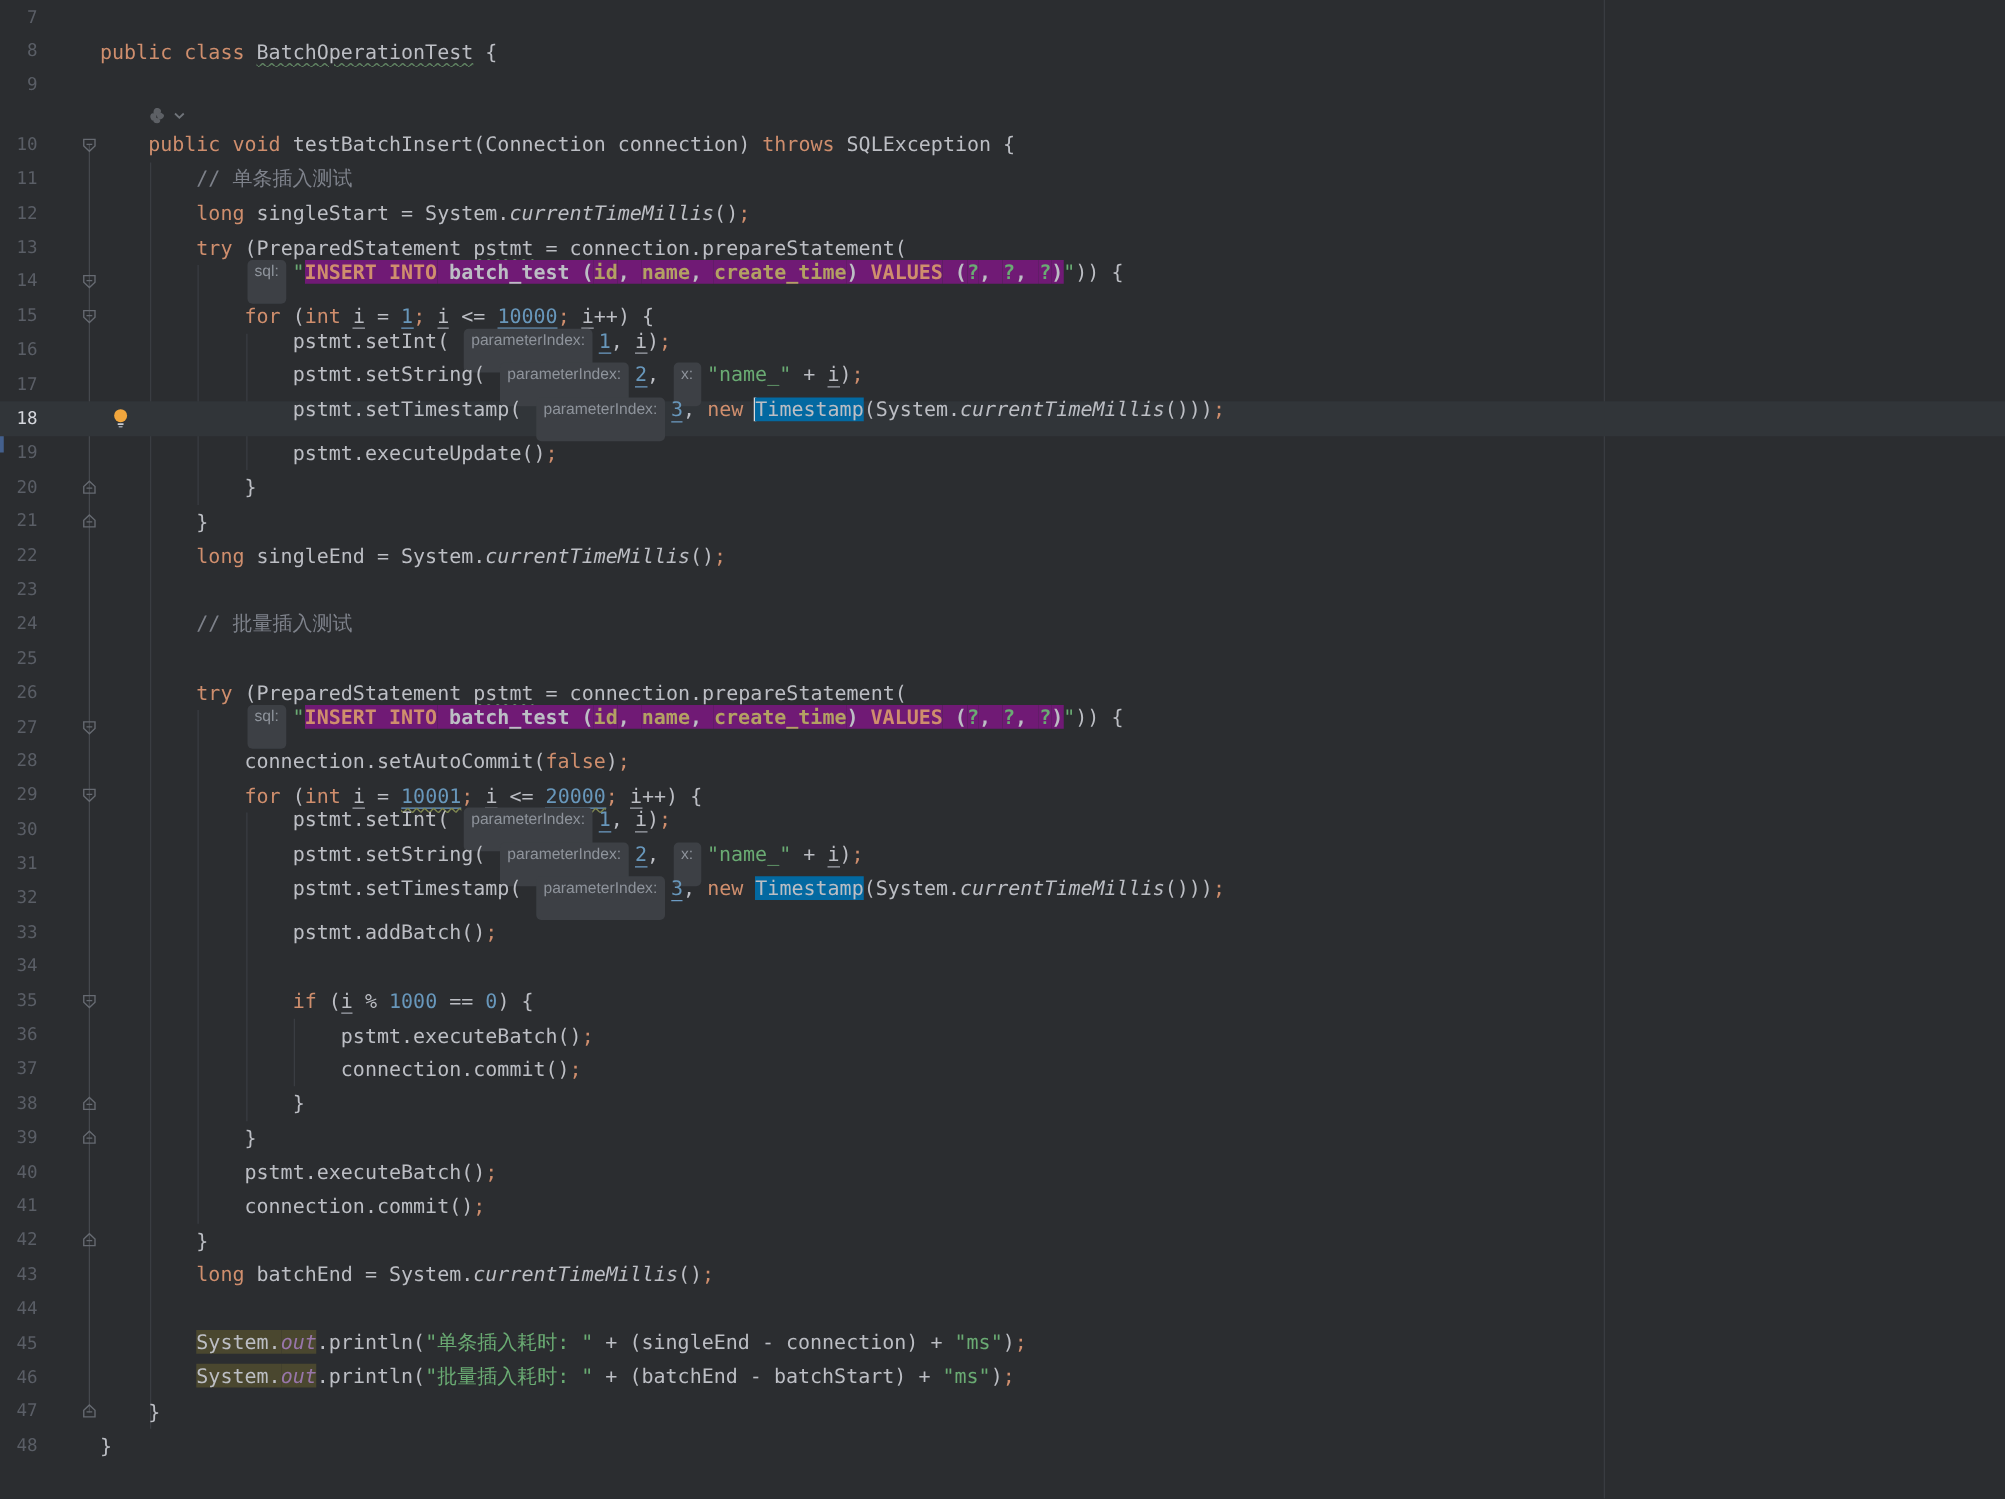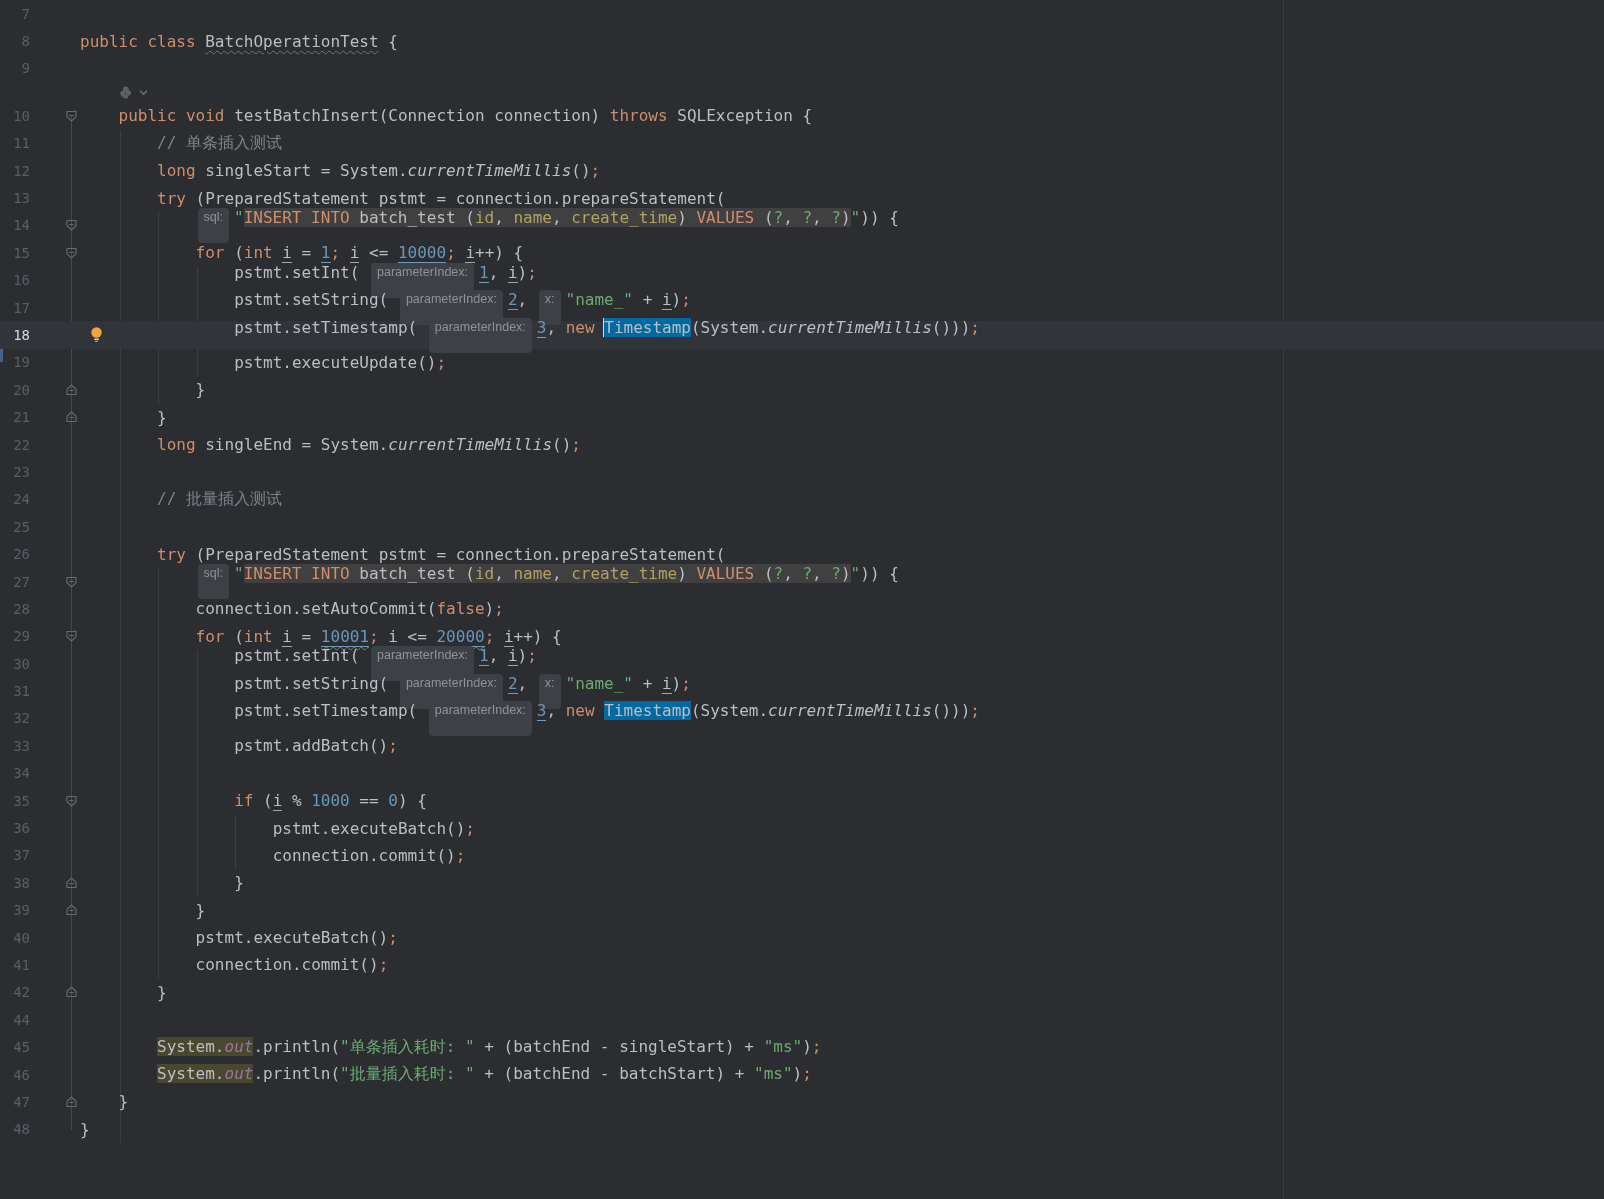--- a/index.html
+++ b/index.html
@@ -26,21 +26,21 @@
   .tk-s{color:#6aab73;}
   .tk-c{color:#7e828b;}
   .tk-n{color:#6897bb;}
   .tk-nu{color:#6897bb;border-bottom:1px solid #6d9cc4;}
   .tk-nw{color:#6897bb;border-bottom:1px solid #6d9cc4;text-decoration:underline wavy #7f8750 1px;text-underline-offset:4px;}
   .tk-v{color:#bcbec4;border-bottom:1px solid #a2a5ad;}
   .tk-it{color:#bcbec4;font-style:italic;}
   .tk-pf{color:#9876aa;font-style:italic;}
   .tk-ty{color:#bcbec4;text-decoration:underline wavy #5f8261 1px;text-underline-offset:3px;}
   .tk-si{color:#b3a163;}
-  .bgs{background:#404040;}
+  .bgs{background:#701a75;font-weight:bold;}
   .bgu{background:#4a472f;}
   .bgt{background:#0369a1;}
   .tk-in{display:inline-block;font-family:"Liberation Sans",sans-serif;font-size:12.5px;line-height:16px;
         padding:1px 6px 18px;background:#3d4045;color:#8e939b;border-radius:4px;vertical-align:2px;margin:0 5px 0 2px;}
   .caret{display:inline-block;width:2px;height:19px;background:#d7dade;vertical-align:-4px;margin:0 -1px;}
   svg{display:block;}
 </style>
 </head>
 <body>
 
@@ -357,29 +357,35 @@
             <svg width="13" height="13" viewBox="0 0 13 13">
               <path d="M2 11h9V5.8L6.5 1.5 2 5.8z" fill="none" stroke="#666a71" stroke-width="1.1"></path>
               <path d="M4.2 7h4.6" stroke="#666a71" stroke-width="1.1"></path>
             </svg>
           </span>
         </div>
         <span class="code"><span class="tk-d">        }</span></span>
       </div>
       <div class="line">
         <div class="gutter">
+          <span class="num">43</span>
+        </div>
+        <span class="code"><span class="tk-d">        </span><span class="tk-k">long</span><span class="tk-d"> batchEnd = System.</span><span class="tk-it">currentTimeMillis</span><span class="tk-d">()</span><span class="tk-k">;</span></span>
+      </div>
+      <div class="line">
+        <div class="gutter">
           <span class="num">44</span>
         </div>
         <span class="code"></span>
       </div>
       <div class="line">
         <div class="gutter">
           <span class="num">45</span>
         </div>
-        <span class="code"><span class="tk-d">        </span><span class="tk-d bgu">System.</span><span class="tk-pf bgu">out</span><span class="tk-d">.println(</span><span class="tk-s">"单条插入耗时: "</span><span class="tk-d"> + (batchEnd - singleStart) + </span><span class="tk-s">"ms"</span><span class="tk-d">)</span><span class="tk-k">;</span></span>
+        <span class="code"><span class="tk-d">        </span><span class="tk-d bgu">System.</span><span class="tk-pf bgu">out</span><span class="tk-d">.println(</span><span class="tk-s">"单条插入耗时: "</span><span class="tk-d"> + (singleEnd - connection) + </span><span class="tk-s">"ms"</span><span class="tk-d">)</span><span class="tk-k">;</span></span>
       </div>
       <div class="line">
         <div class="gutter">
           <span class="num">46</span>
         </div>
         <span class="code"><span class="tk-d">        </span><span class="tk-d bgu">System.</span><span class="tk-pf bgu">out</span><span class="tk-d">.println(</span><span class="tk-s">"批量插入耗时: "</span><span class="tk-d"> + (batchEnd - batchStart) + </span><span class="tk-s">"ms"</span><span class="tk-d">)</span><span class="tk-k">;</span></span>
       </div>
       <div class="line">
         <div class="gutter">
           <span class="num">47</span>

